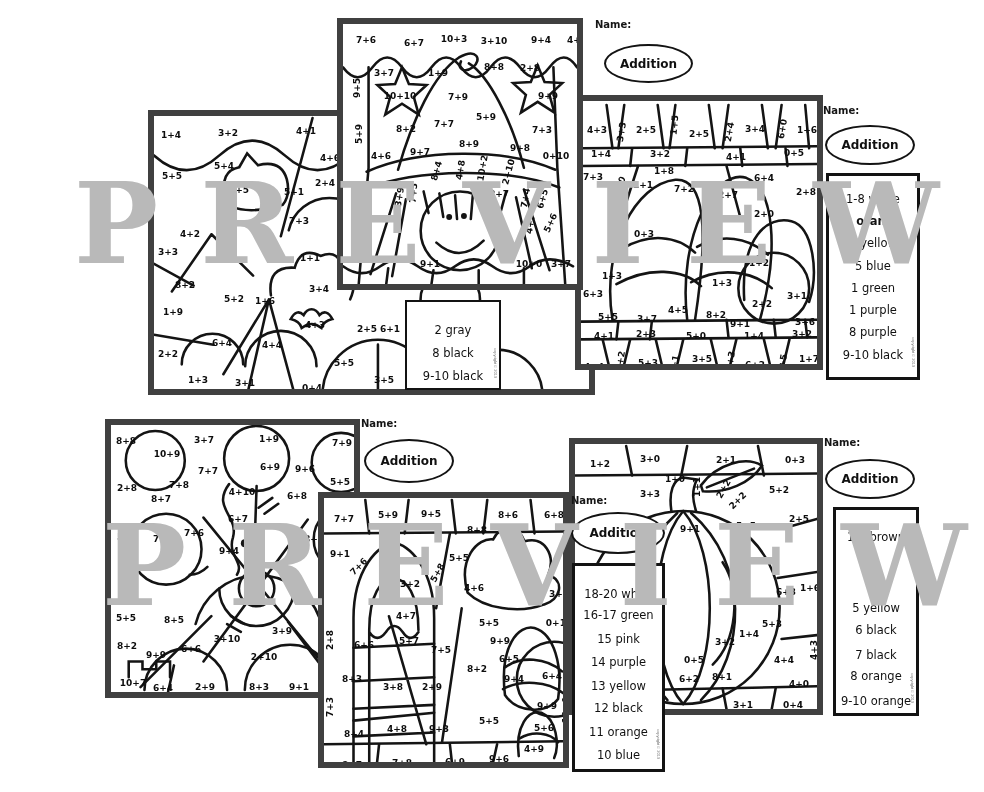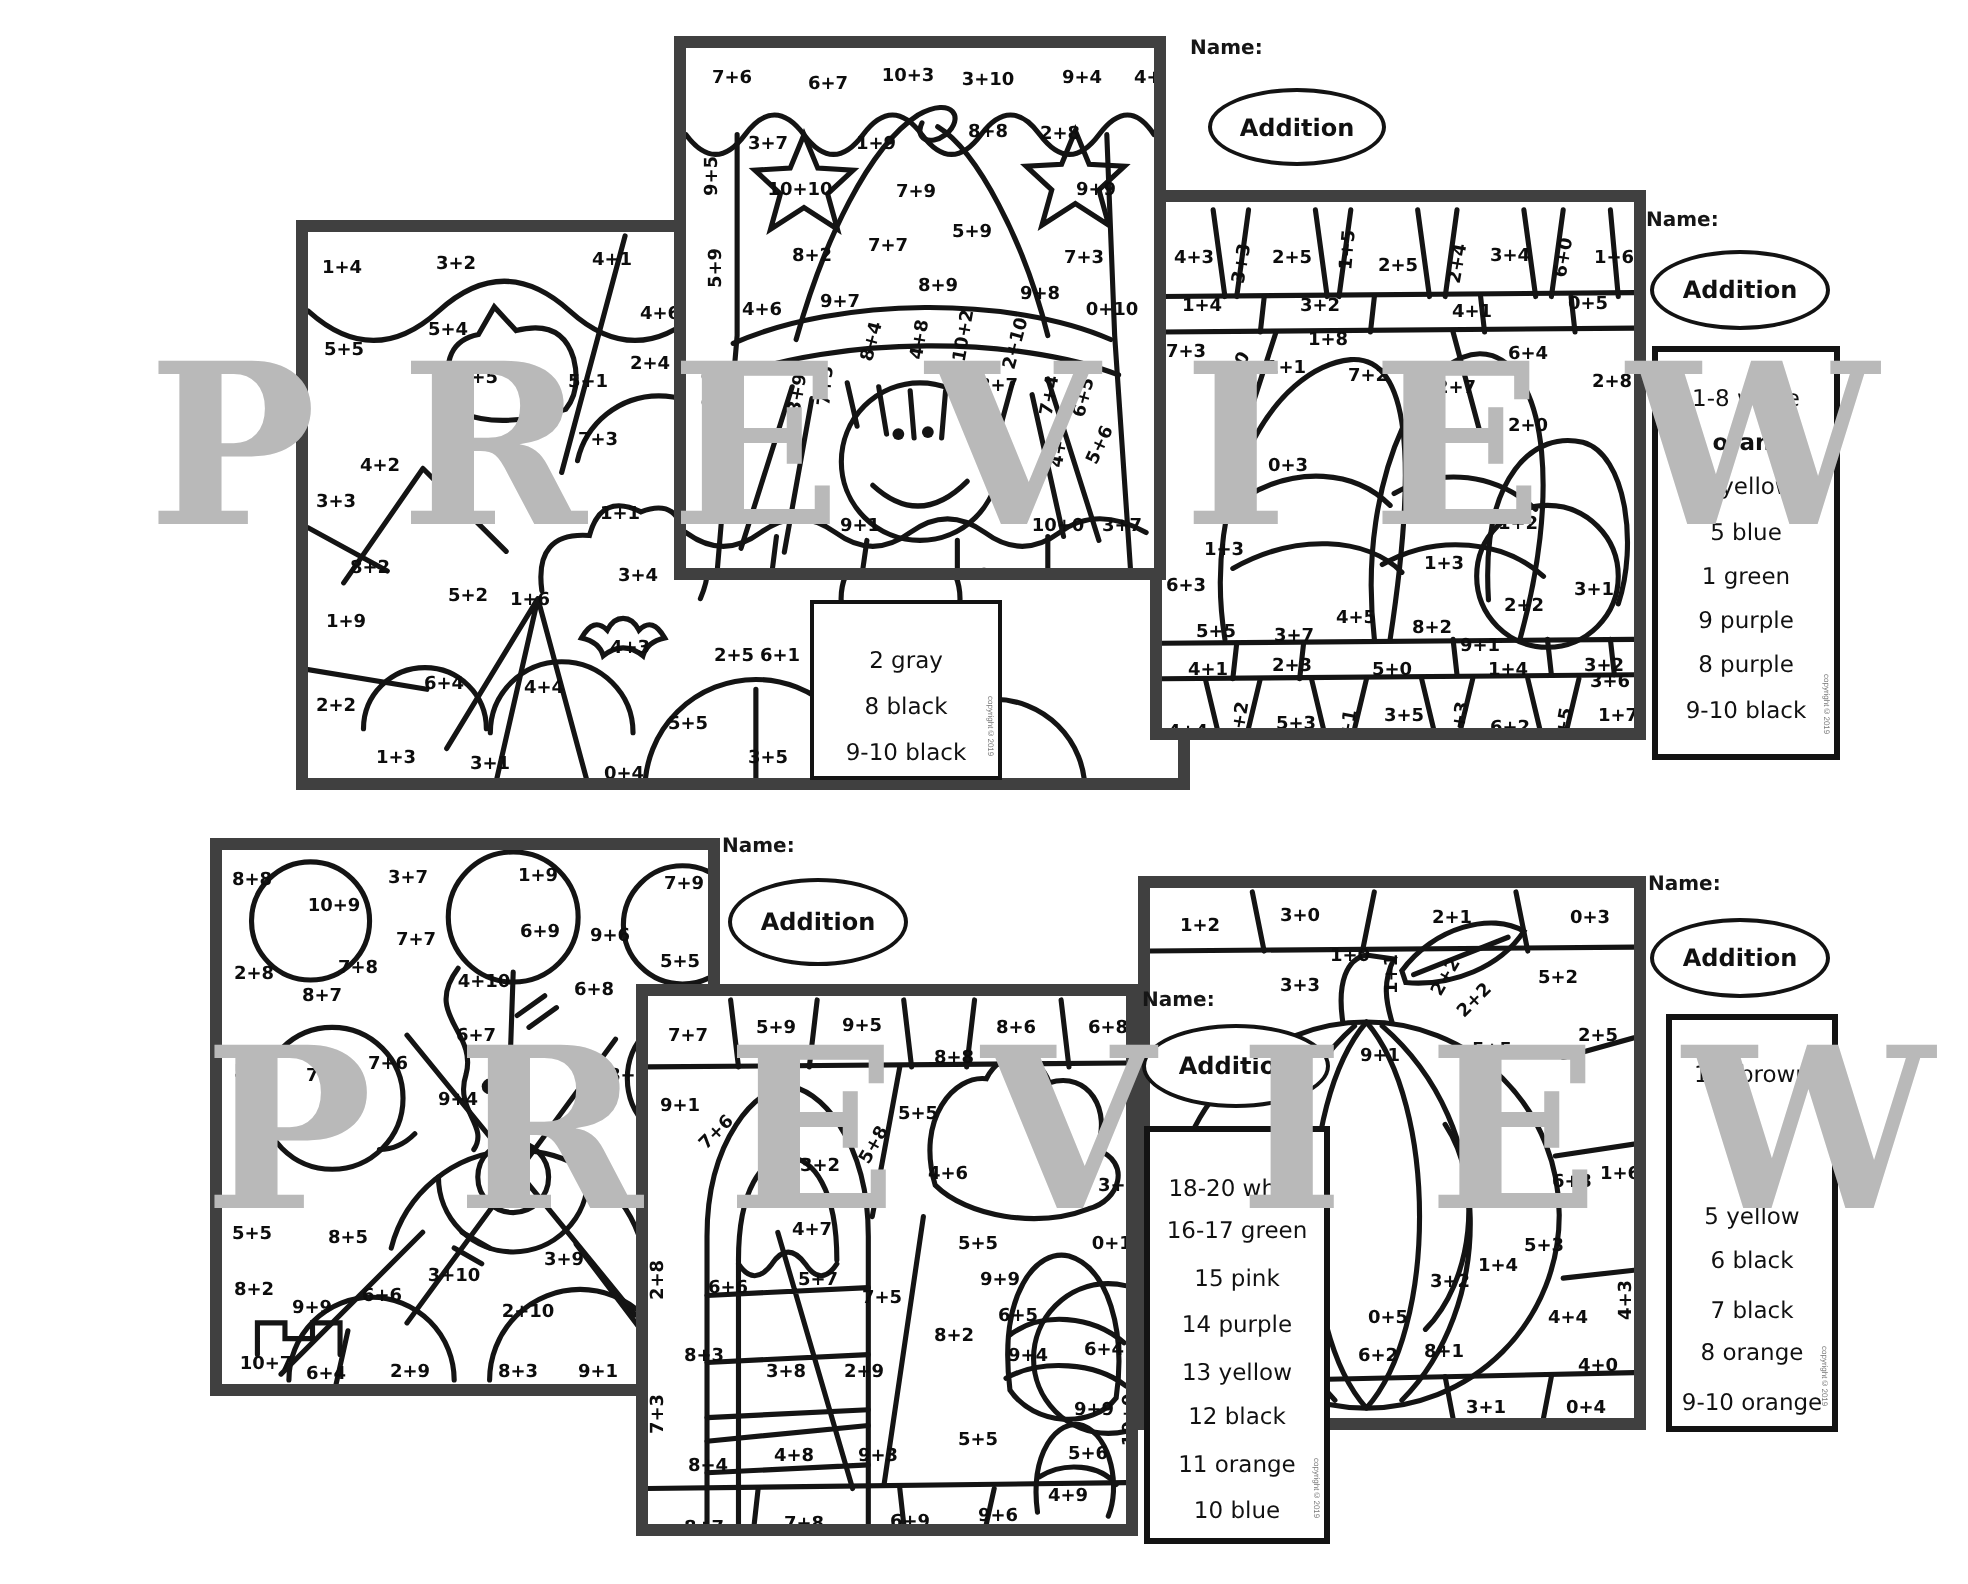--- a/index.html
+++ b/index.html
@@ -154,21 +154,21 @@
       <span class="prob" style="left: 31px; top: 175px;">1+3</span>
       <span class="prob" style="left: 141px; top: 182px;">1+3</span>
       <span class="prob" style="left: 12px; top: 193px;">6+3</span>
       <span class="prob" style="left: 216px; top: 195px;">3+1</span>
       <span class="prob" style="left: 181px; top: 203px;">2+2</span>
       <span class="prob" style="left: 27px; top: 216px;">5+5</span>
       <span class="prob" style="left: 66px; top: 218px;">3+7</span>
       <span class="prob" style="left: 97px; top: 209px;">4+5</span>
       <span class="prob" style="left: 135px; top: 214px;">8+2</span>
       <span class="prob" style="left: 159px; top: 223px;">9+1</span>
-      <span class="prob" style="left: 224px; top: 221px; margin-top: 20px;">3+6</span>
+      <span class="prob" style="left: 224px; top: 221px;">3+6</span>
       <span class="prob" style="left: 23px; top: 235px;">4+1</span>
       <span class="prob" style="left: 65px; top: 233px;">2+3</span>
       <span class="prob" style="left: 115px; top: 235px;">5+0</span>
       <span class="prob" style="left: 173px; top: 235px;">1+4</span>
       <span class="prob" style="left: 221px; top: 233px;">3+2</span>
       <span class="prob" style="left: 13px; top: 266px;">4+4</span>
       <span class="prob" style="left: 40px; top: 260px; transform: translate(-50%, -50%) rotate(-80deg);">4+2</span>
       <span class="prob" style="left: 67px; top: 262px;">5+3</span>
       <span class="prob" style="left: 94px; top: 264px; transform: translate(-50%, -50%) rotate(-80deg);">5+1</span>
       <span class="prob" style="left: 121px; top: 258px;">3+5</span>
@@ -436,21 +436,21 @@
     <div class="legend-item" style="top: 46px;">8 black</div>
     <div class="legend-item" style="top: 69px;">9-10 black</div>
     <div class="copyr">copyright©2019</div>
   </div>
 <div class="legend" style="left:826px;top:173px;width:94px;height:207px;">
     <div class="legend-item" style="top: 18px;">1-8 white</div>
     <div class="legend-item" style="top: 40px; font-weight: bold;">3 orange</div>
     <div class="legend-item" style="top: 62px;">4 yellow</div>
     <div class="legend-item" style="top: 85px;">5 blue</div>
     <div class="legend-item" style="top: 107px;">1 green</div>
-    <div class="legend-item" style="top: 129px;">9 purple</div>
+    <div class="legend-item" style="top: 129px;">1 purple</div>
     <div class="legend-item" style="top: 151px;">8 purple</div>
     <div class="legend-item" style="top: 174px;">9-10 black</div>
     <div class="copyr">copyright©2019</div>
   </div>
 <div class="legend" style="left:572px;top:563px;width:93px;height:209px;z-index:7;">
     <div class="legend-item" style="top: 23px;">18-20 white</div>
     <div class="legend-item" style="top: 44px;">16-17 green</div>
     <div class="legend-item" style="top: 68px;">15 pink</div>
     <div class="legend-item" style="top: 91px;">14 purple</div>
     <div class="legend-item" style="top: 115px;">13 yellow</div>

